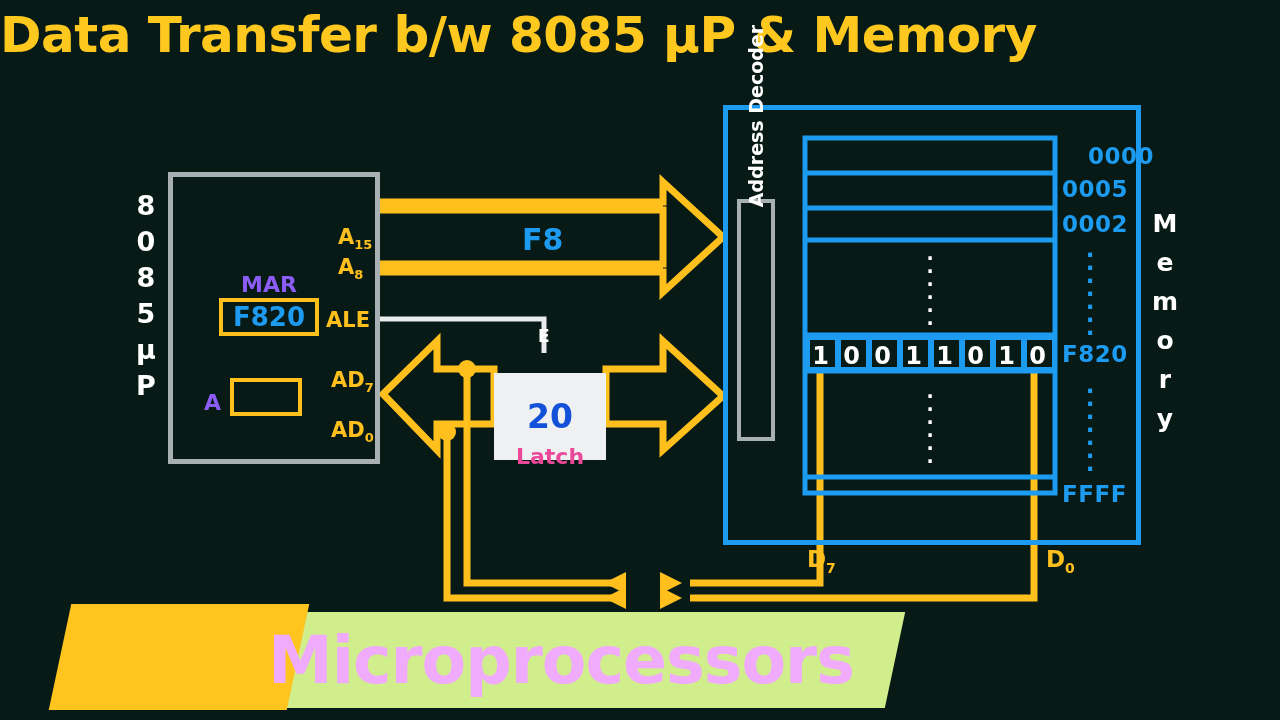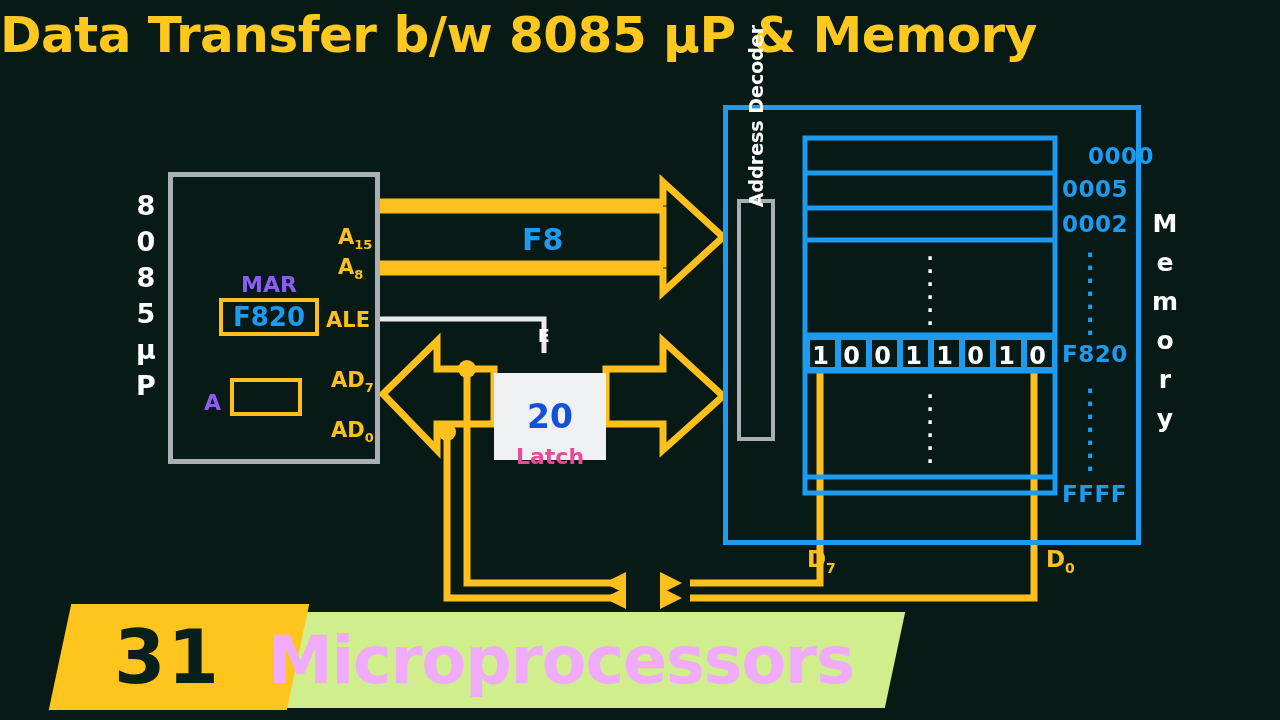--- a/index.html
+++ b/index.html
@@ -446,16 +446,15 @@
     <span>o</span>
     <span>r</span>
     <span>y</span>
   </div>
 
   <div class="d-label" style="left:782px; top:546px;margin-left:25px;"><span>D</span><sub>7</sub></div>
   <div class="d-label" style="left:1046px; top:546px;"><span>D</span><sub>0</sub></div>
 
   <div class="footer-band"></div>
   <div class="footer-num"></div>
-  <div class="footer-num-text">31</div>
   <div class="footer-band-text">Microprocessors</div>
 
 </div>
 
 </body></html>

